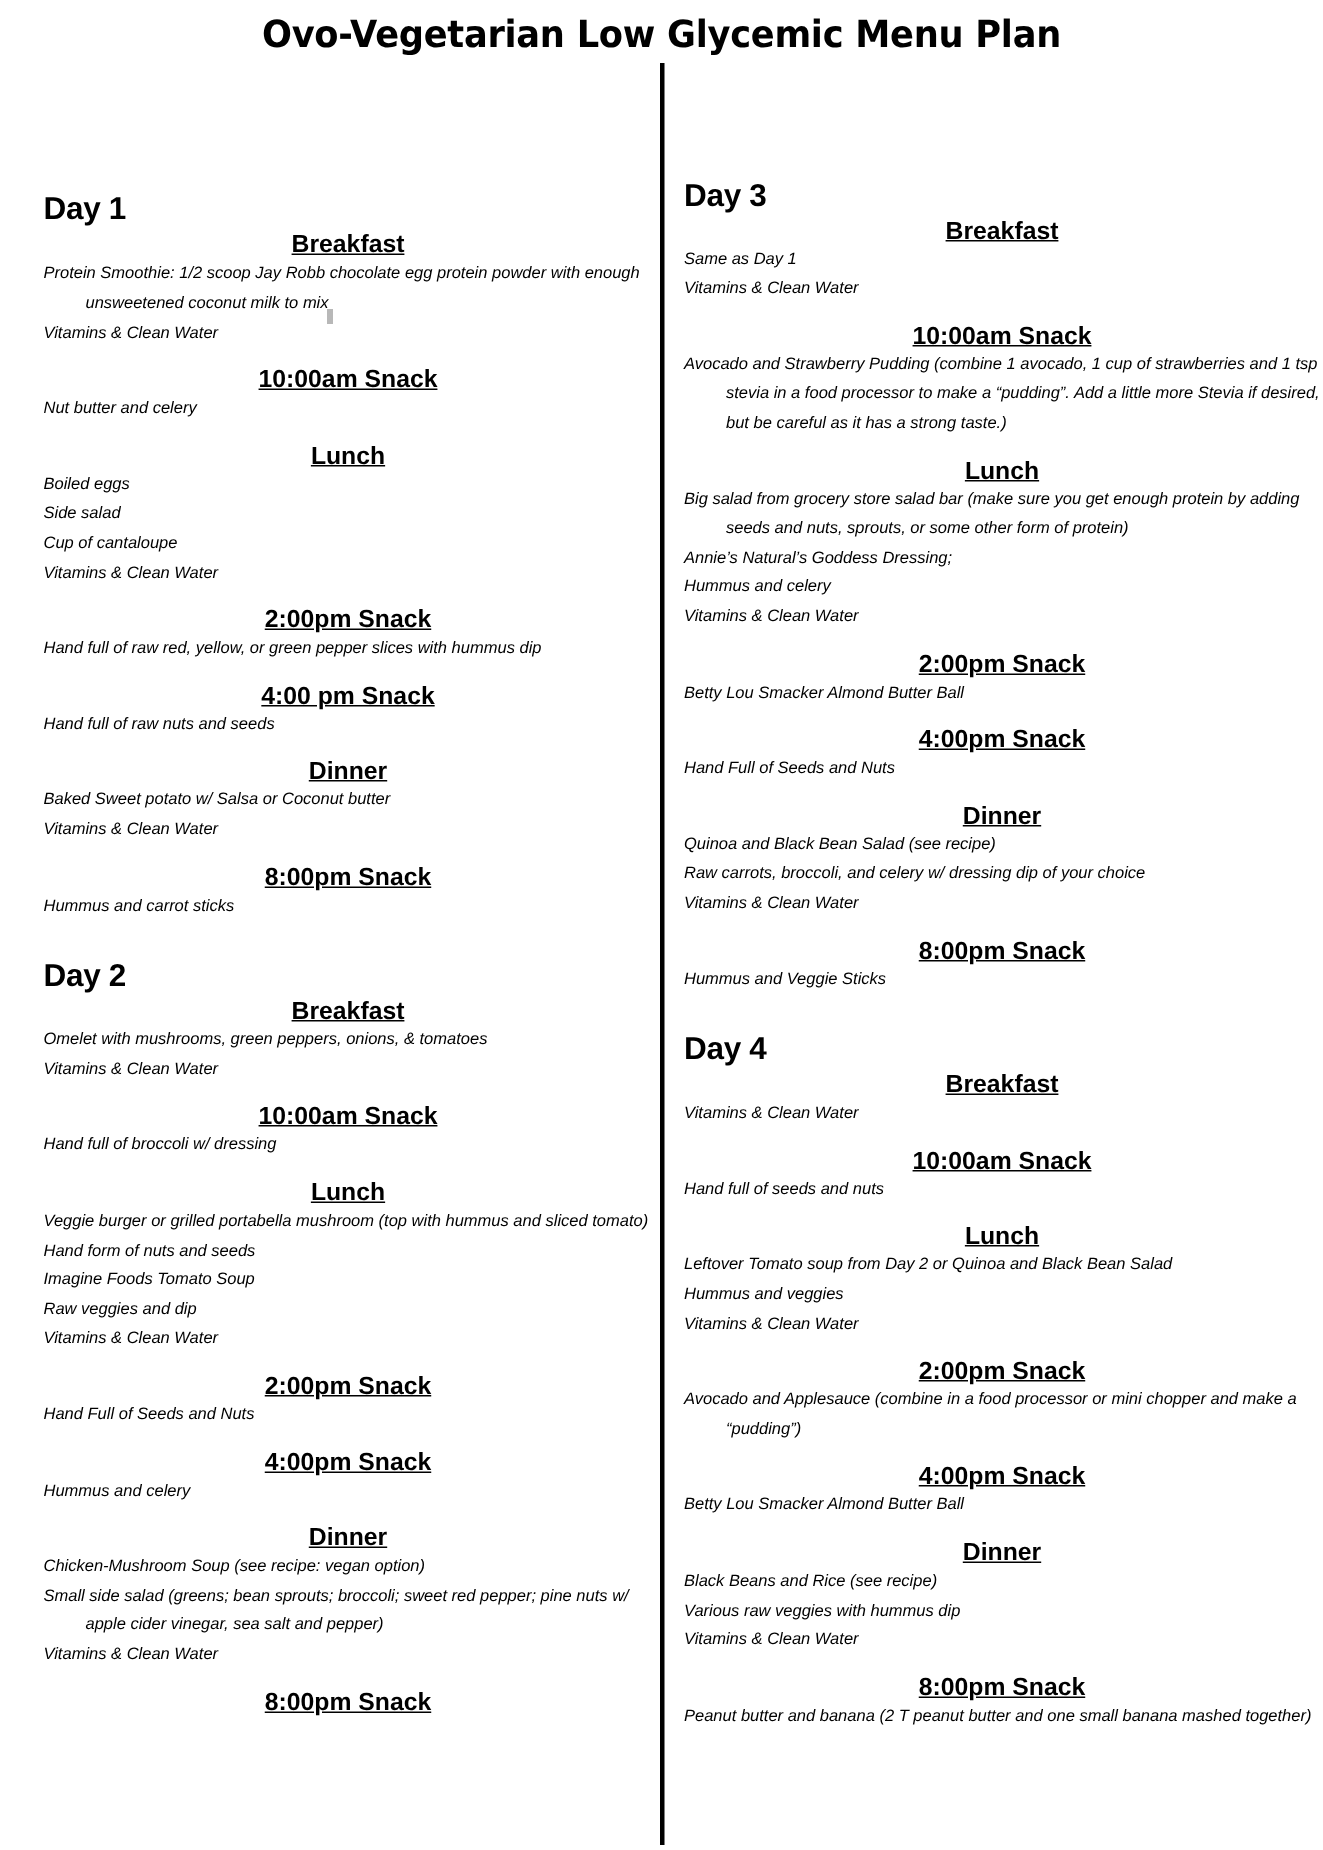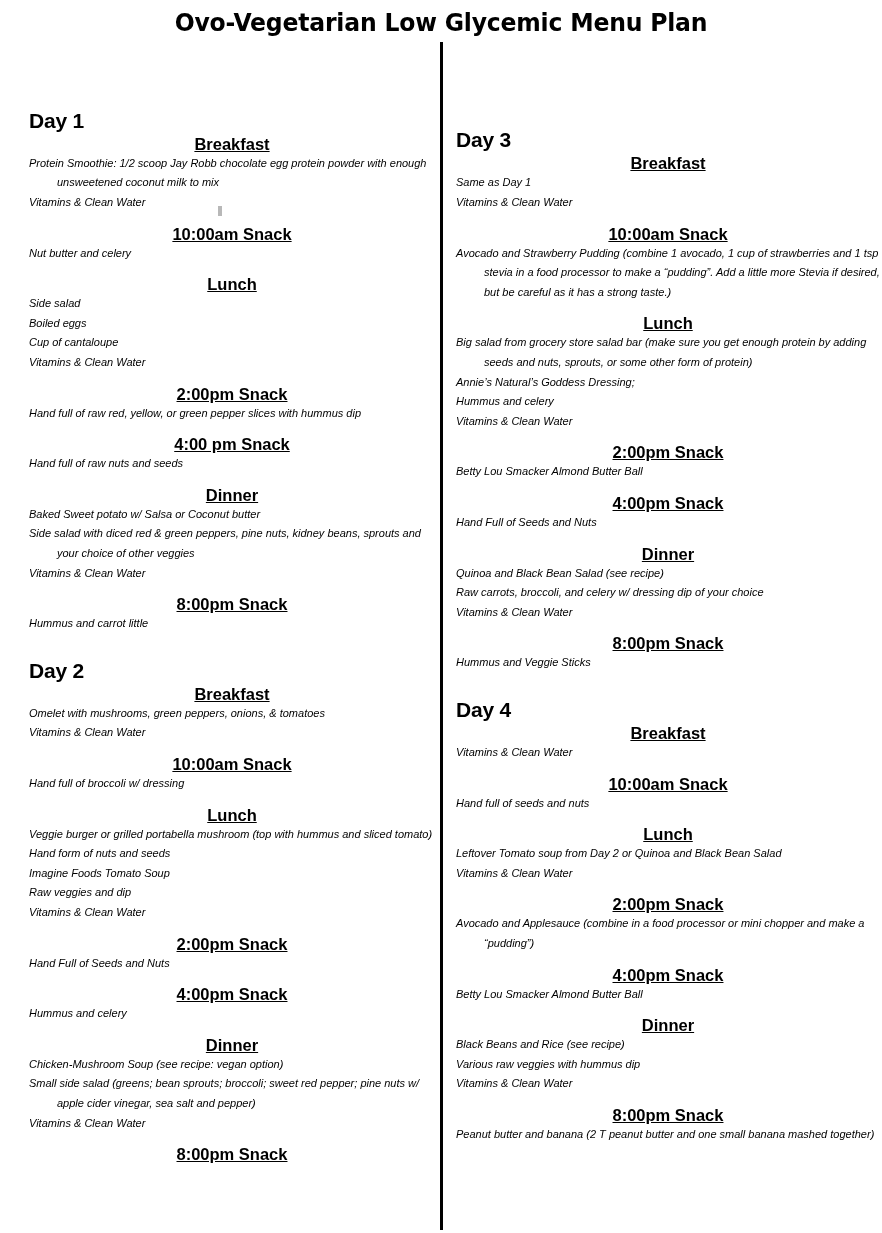--- a/index.html
+++ b/index.html
@@ -141,46 +141,45 @@
             <div class="item">Vitamins &amp; Clean Water</div>
           </div>
           <div class="gap-sm"></div>
           <div class="meal">
             <div class="meal-title"><span>10:00am Snack</span></div>
             <div class="item">Nut butter and celery</div>
           </div>
           <div class="gap-sm"></div>
           <div class="meal">
             <div class="meal-title"><span>Lunch</span></div>
+            <div class="item">Boiled eggs</div>
             <div class="item">Side salad</div>
-            <div class="item">Boiled eggs</div>
             <div class="item">Cup of cantaloupe</div>
             <div class="item">Vitamins &amp; Clean Water</div>
           </div>
           <div class="gap-sm"></div>
           <div class="meal">
             <div class="meal-title"><span>2:00pm Snack</span></div>
             <div class="item">Hand full of raw red, yellow, or green pepper slices with hummus dip</div>
           </div>
           <div class="gap-sm"></div>
           <div class="meal">
             <div class="meal-title"><span>4:00 pm Snack</span></div>
             <div class="item">Hand full of raw nuts and seeds</div>
           </div>
           <div class="gap-sm"></div>
           <div class="meal">
             <div class="meal-title"><span>Dinner</span></div>
             <div class="item">Baked Sweet potato w/ Salsa or Coconut butter</div>
-            <div class="item">Side salad with diced red &amp; green peppers, pine nuts, kidney beans, sprouts and your choice of other veggies</div>
             <div class="item">Vitamins &amp; Clean Water</div>
           </div>
           <div class="gap-sm"></div>
           <div class="meal">
             <div class="meal-title"><span>8:00pm Snack</span></div>
-            <div class="item">Hummus and carrot little</div>
+            <div class="item">Hummus and carrot sticks</div>
           </div>
         </div>
         <div class="gap-day"></div>
         <div class="day-block">
           <div class="day-heading">Day 2</div>
           <div class="meal">
             <div class="meal-title"><span>Breakfast</span></div>
             <div class="item">Omelet with mushrooms, green peppers, onions, &amp; tomatoes</div>
             <div class="item">Vitamins &amp; Clean Water</div>
           </div>
@@ -274,20 +273,21 @@
           </div>
           <div class="gap-sm"></div>
           <div class="meal">
             <div class="meal-title"><span>10:00am Snack</span></div>
             <div class="item">Hand full of seeds and nuts</div>
           </div>
           <div class="gap-sm"></div>
           <div class="meal">
             <div class="meal-title"><span>Lunch</span></div>
             <div class="item">Leftover Tomato soup from Day 2 or Quinoa and Black Bean Salad</div>
+            <div class="item">Hummus and veggies</div>
             <div class="item">Vitamins &amp; Clean Water</div>
           </div>
           <div class="gap-sm"></div>
           <div class="meal">
             <div class="meal-title"><span>2:00pm Snack</span></div>
             <div class="item">Avocado and Applesauce (combine in a food processor or mini chopper and make a “pudding”)</div>
           </div>
           <div class="gap-sm"></div>
           <div class="meal">
             <div class="meal-title"><span>4:00pm Snack</span></div>

